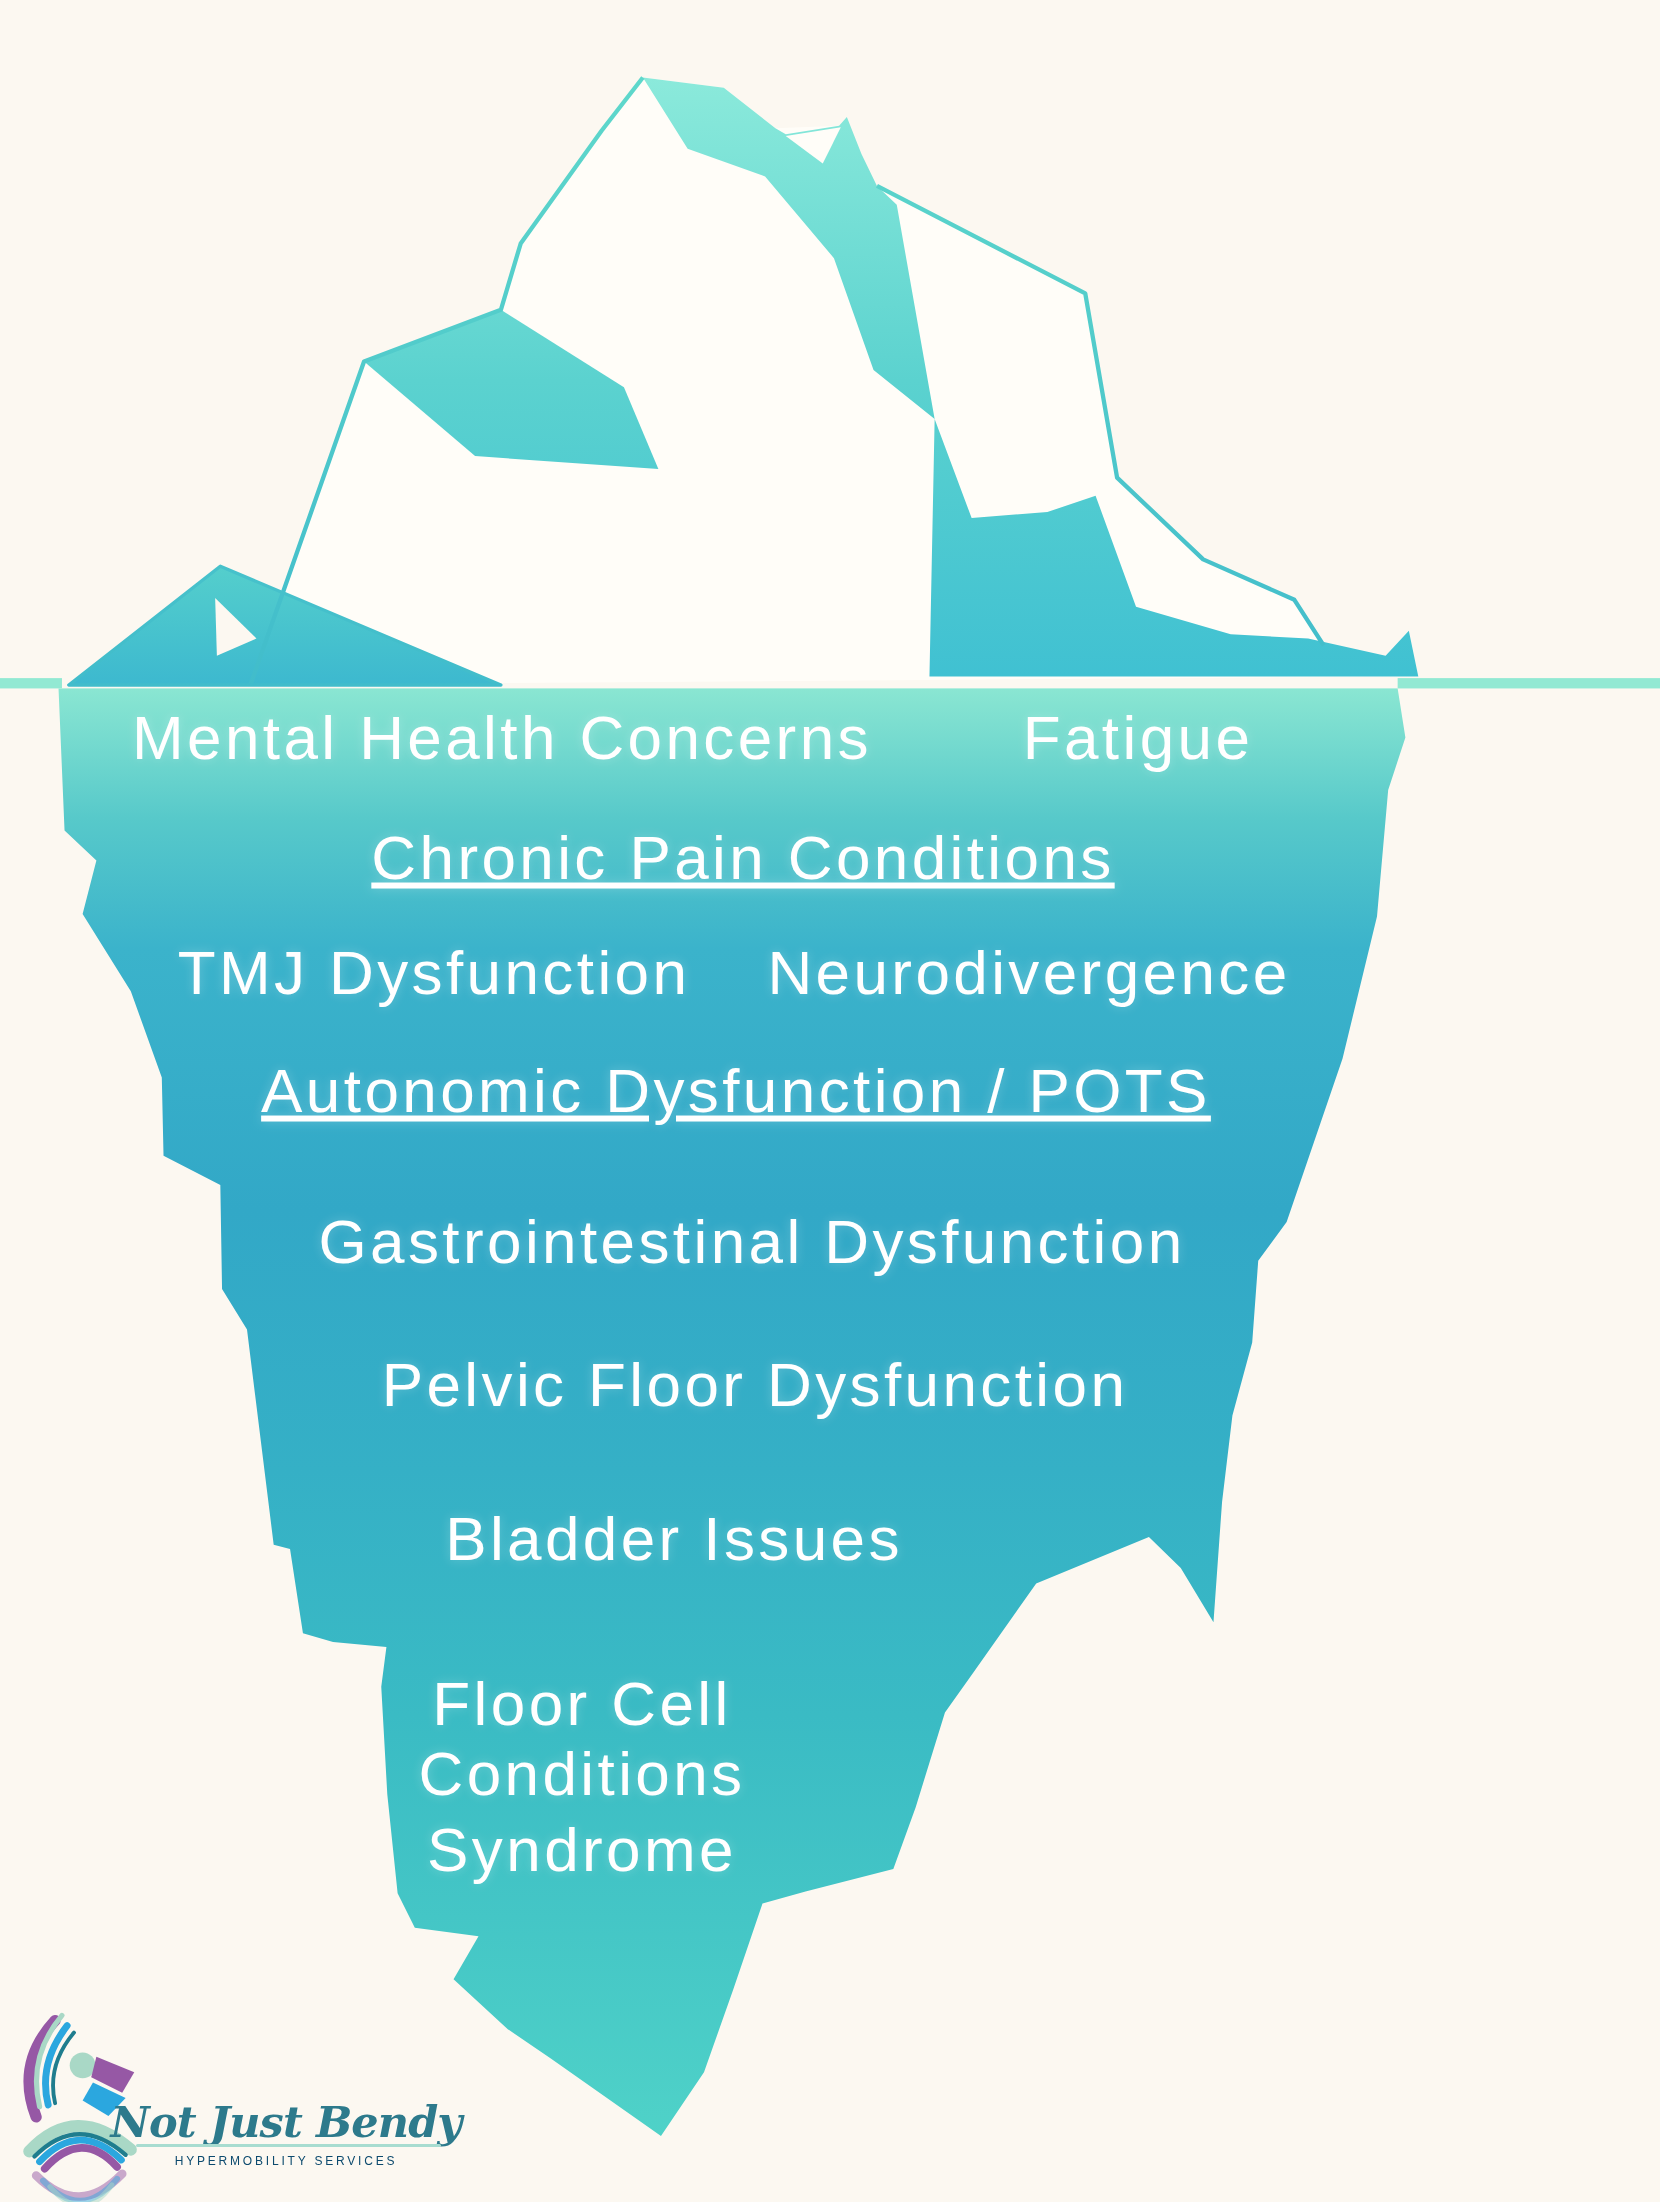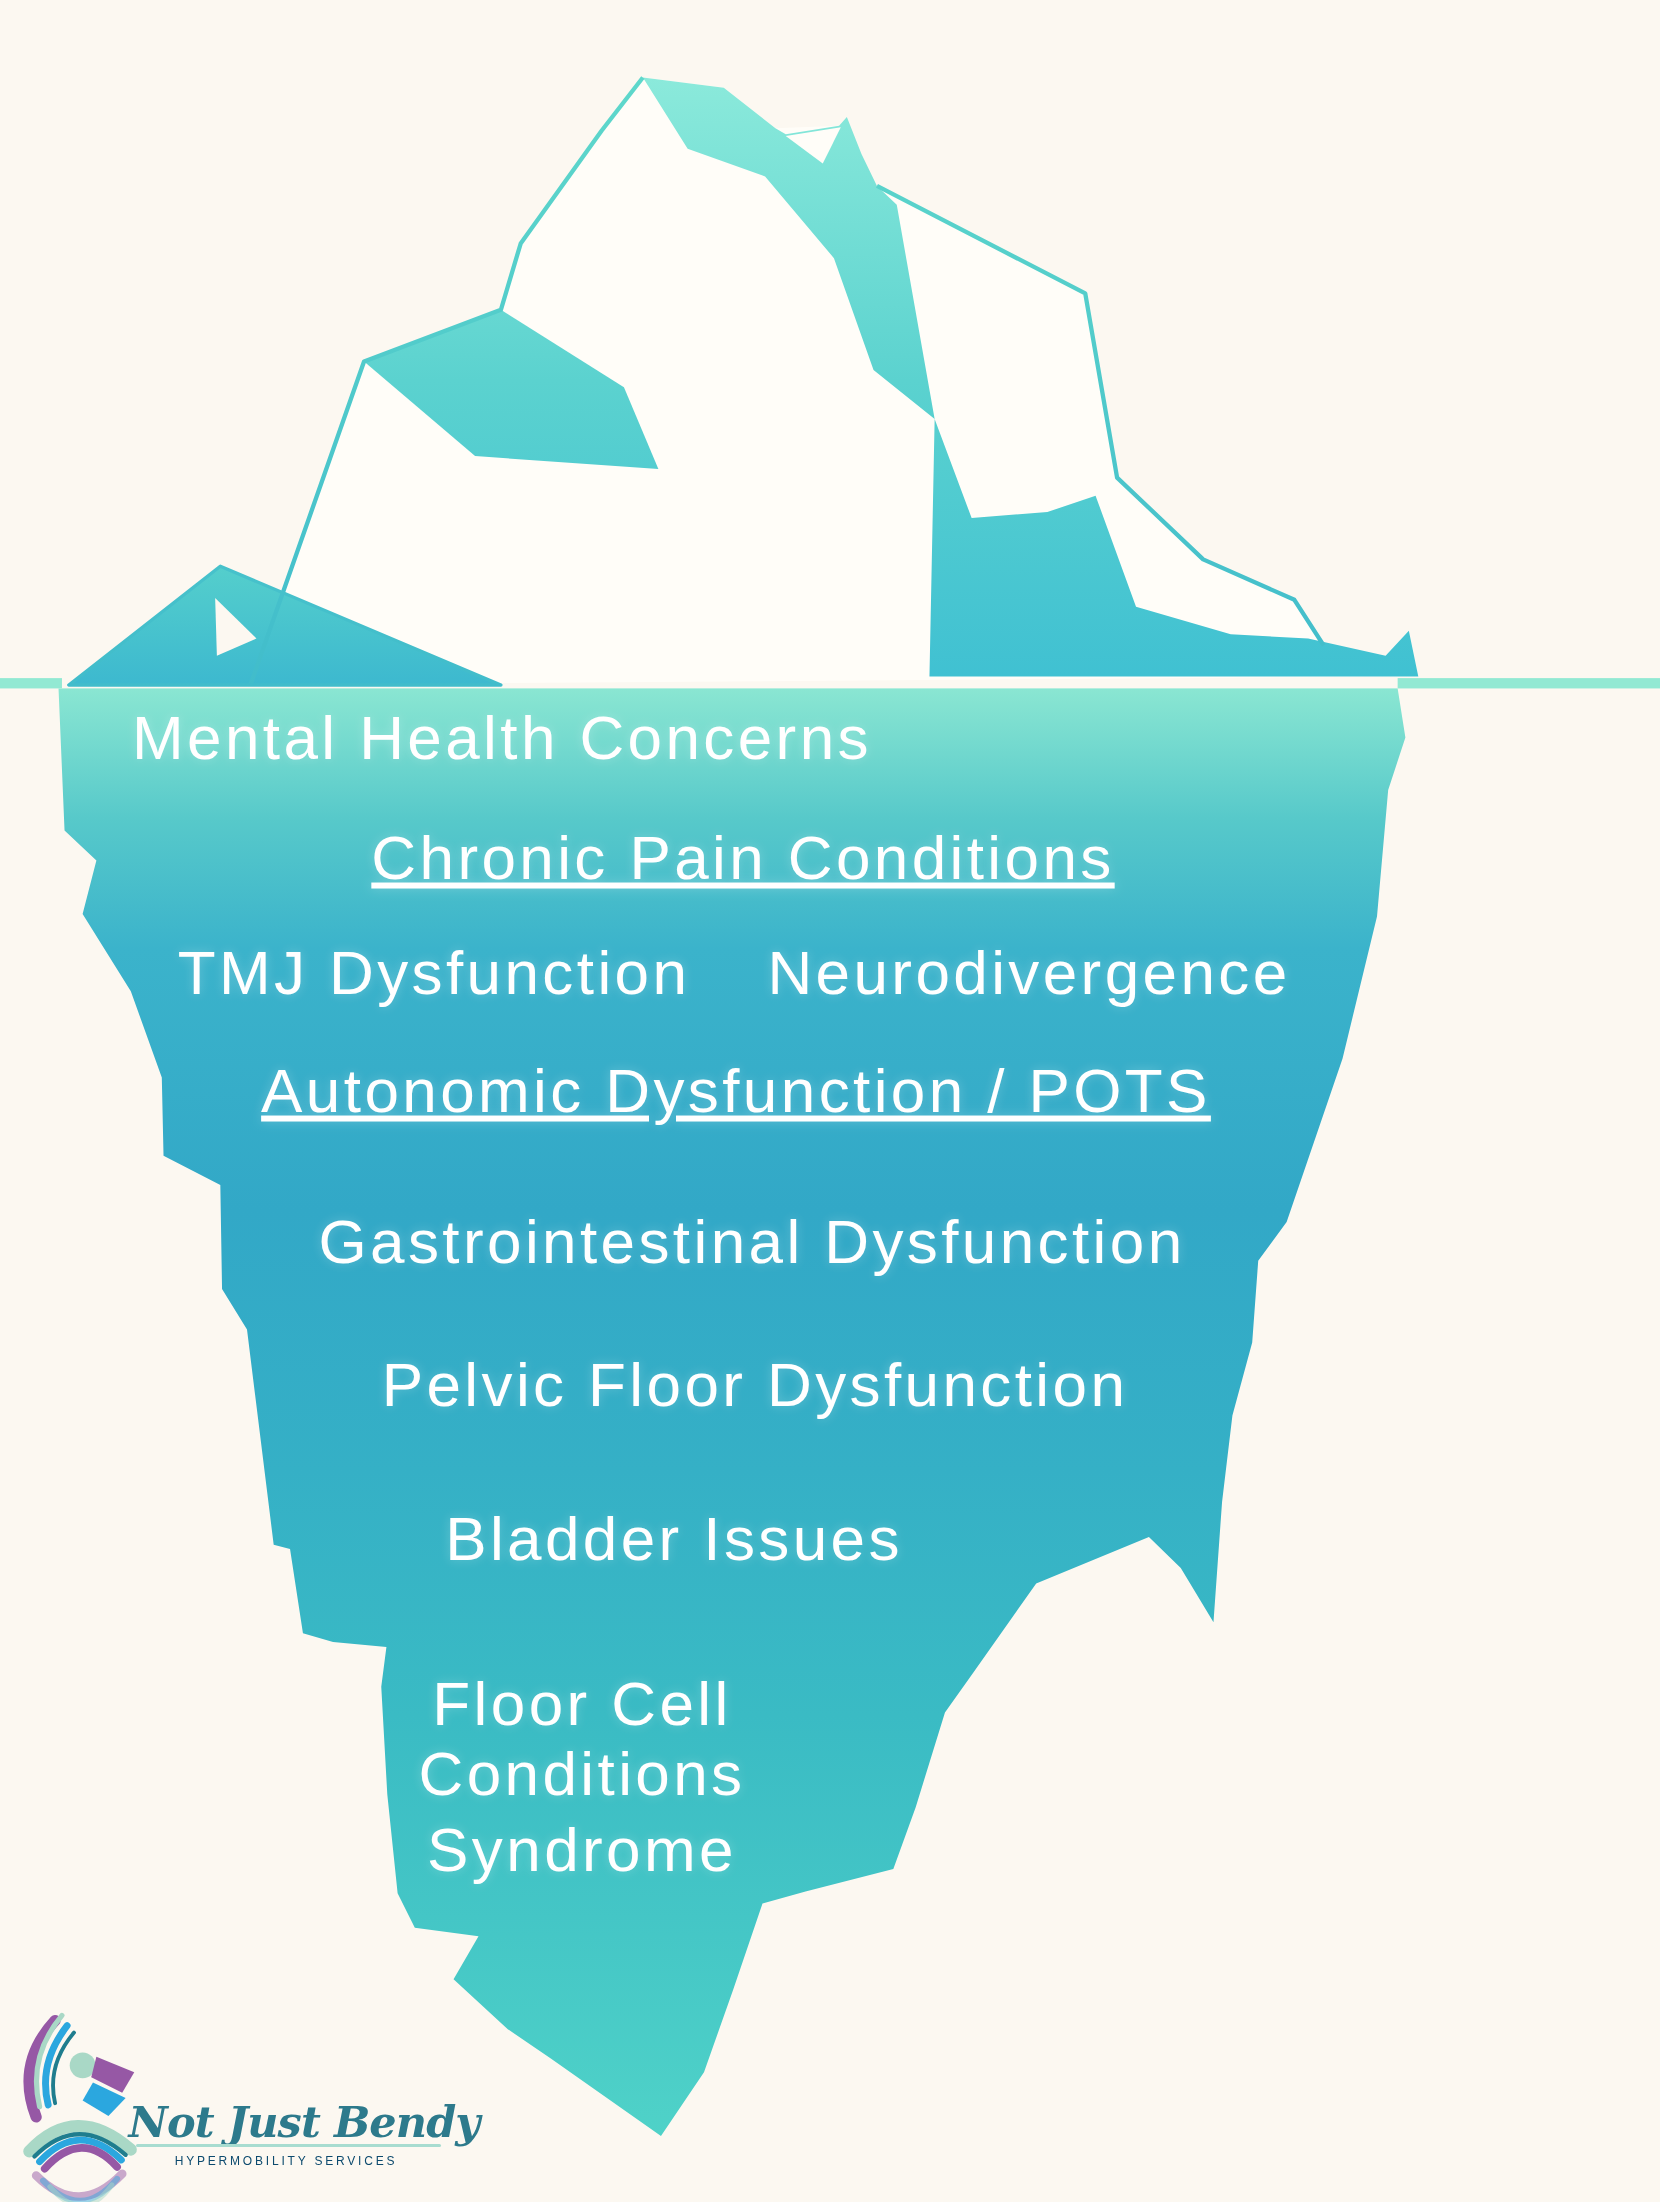--- a/index.html
+++ b/index.html
@@ -128,29 +128,30 @@
       <path d="M40,2506 Q90,2455 146,2504" stroke="#1f7d8e" stroke-width="5"></path>
       <path d="M46,2512 Q92,2463 141,2510" stroke="#2ba7df" stroke-width="8"></path>
       <path d="M52,2520 Q95,2473 136,2518" stroke="#9658a5" stroke-width="9"></path>
       <path d="M42,2528 Q92,2578 142,2526" stroke="#9658a5" stroke-width="10" opacity="0.5"></path>
       <path d="M50,2534 Q94,2582 136,2532" stroke="#2ba7df" stroke-width="7" opacity="0.45"></path>
       <path d="M58,2541 Q96,2586 130,2539" stroke="#a9d8c6" stroke-width="6" opacity="0.5"></path>
     </g>
   </svg>
 
   <div class="ice-label" style="left:502px;top:738px;">Mental Health Concerns</div>
+  <div class="ice-label" style="left:1138px;top:738px;">Fatigue</div>
   <div class="ice-label" style="left:743px;top:858px;text-decoration:underline;">Chronic Pain Conditions</div>
   <div class="ice-label" style="left:434px;top:973px;">TMJ Dysfunction</div>
   <div class="ice-label" style="left:1029px;top:973px;">Neurodivergence</div>
   <div class="ice-label" style="left:736px;top:1091px;text-decoration:underline;">Autonomic Dysfunction / POTS</div>
   <div class="ice-label" style="left:752px;top:1242px;">Gastrointestinal Dysfunction</div>
   <div class="ice-label" style="left:755px;top:1385px;">Pelvic Floor Dysfunction</div>
   <div class="ice-label" style="left:674px;top:1539px;">Bladder Issues</div>
   <div class="ice-label" style="left:582px;top:1704px;">Floor Cell</div>
   <div class="ice-label" style="left:582px;top:1774px;">Conditions</div>
   <div class="ice-label" style="left:582px;top:1850px;">Syndrome</div>
 
-  <div class="logo-script" style="left:286px;top:2122px;margin-left:18px;">Not Just Bendy</div>
+  <div class="logo-script" style="left:286px;top:2122px;">Not Just Bendy</div>
   <div class="logo-underline" style="left:136px;top:2144px;width:305px;height:3.4px;"></div>
   <div class="logo-tagline" style="left:286px;top:2161px;">HYPERMOBILITY SERVICES</div>
 
 </div>
 
 
 </body></html>

